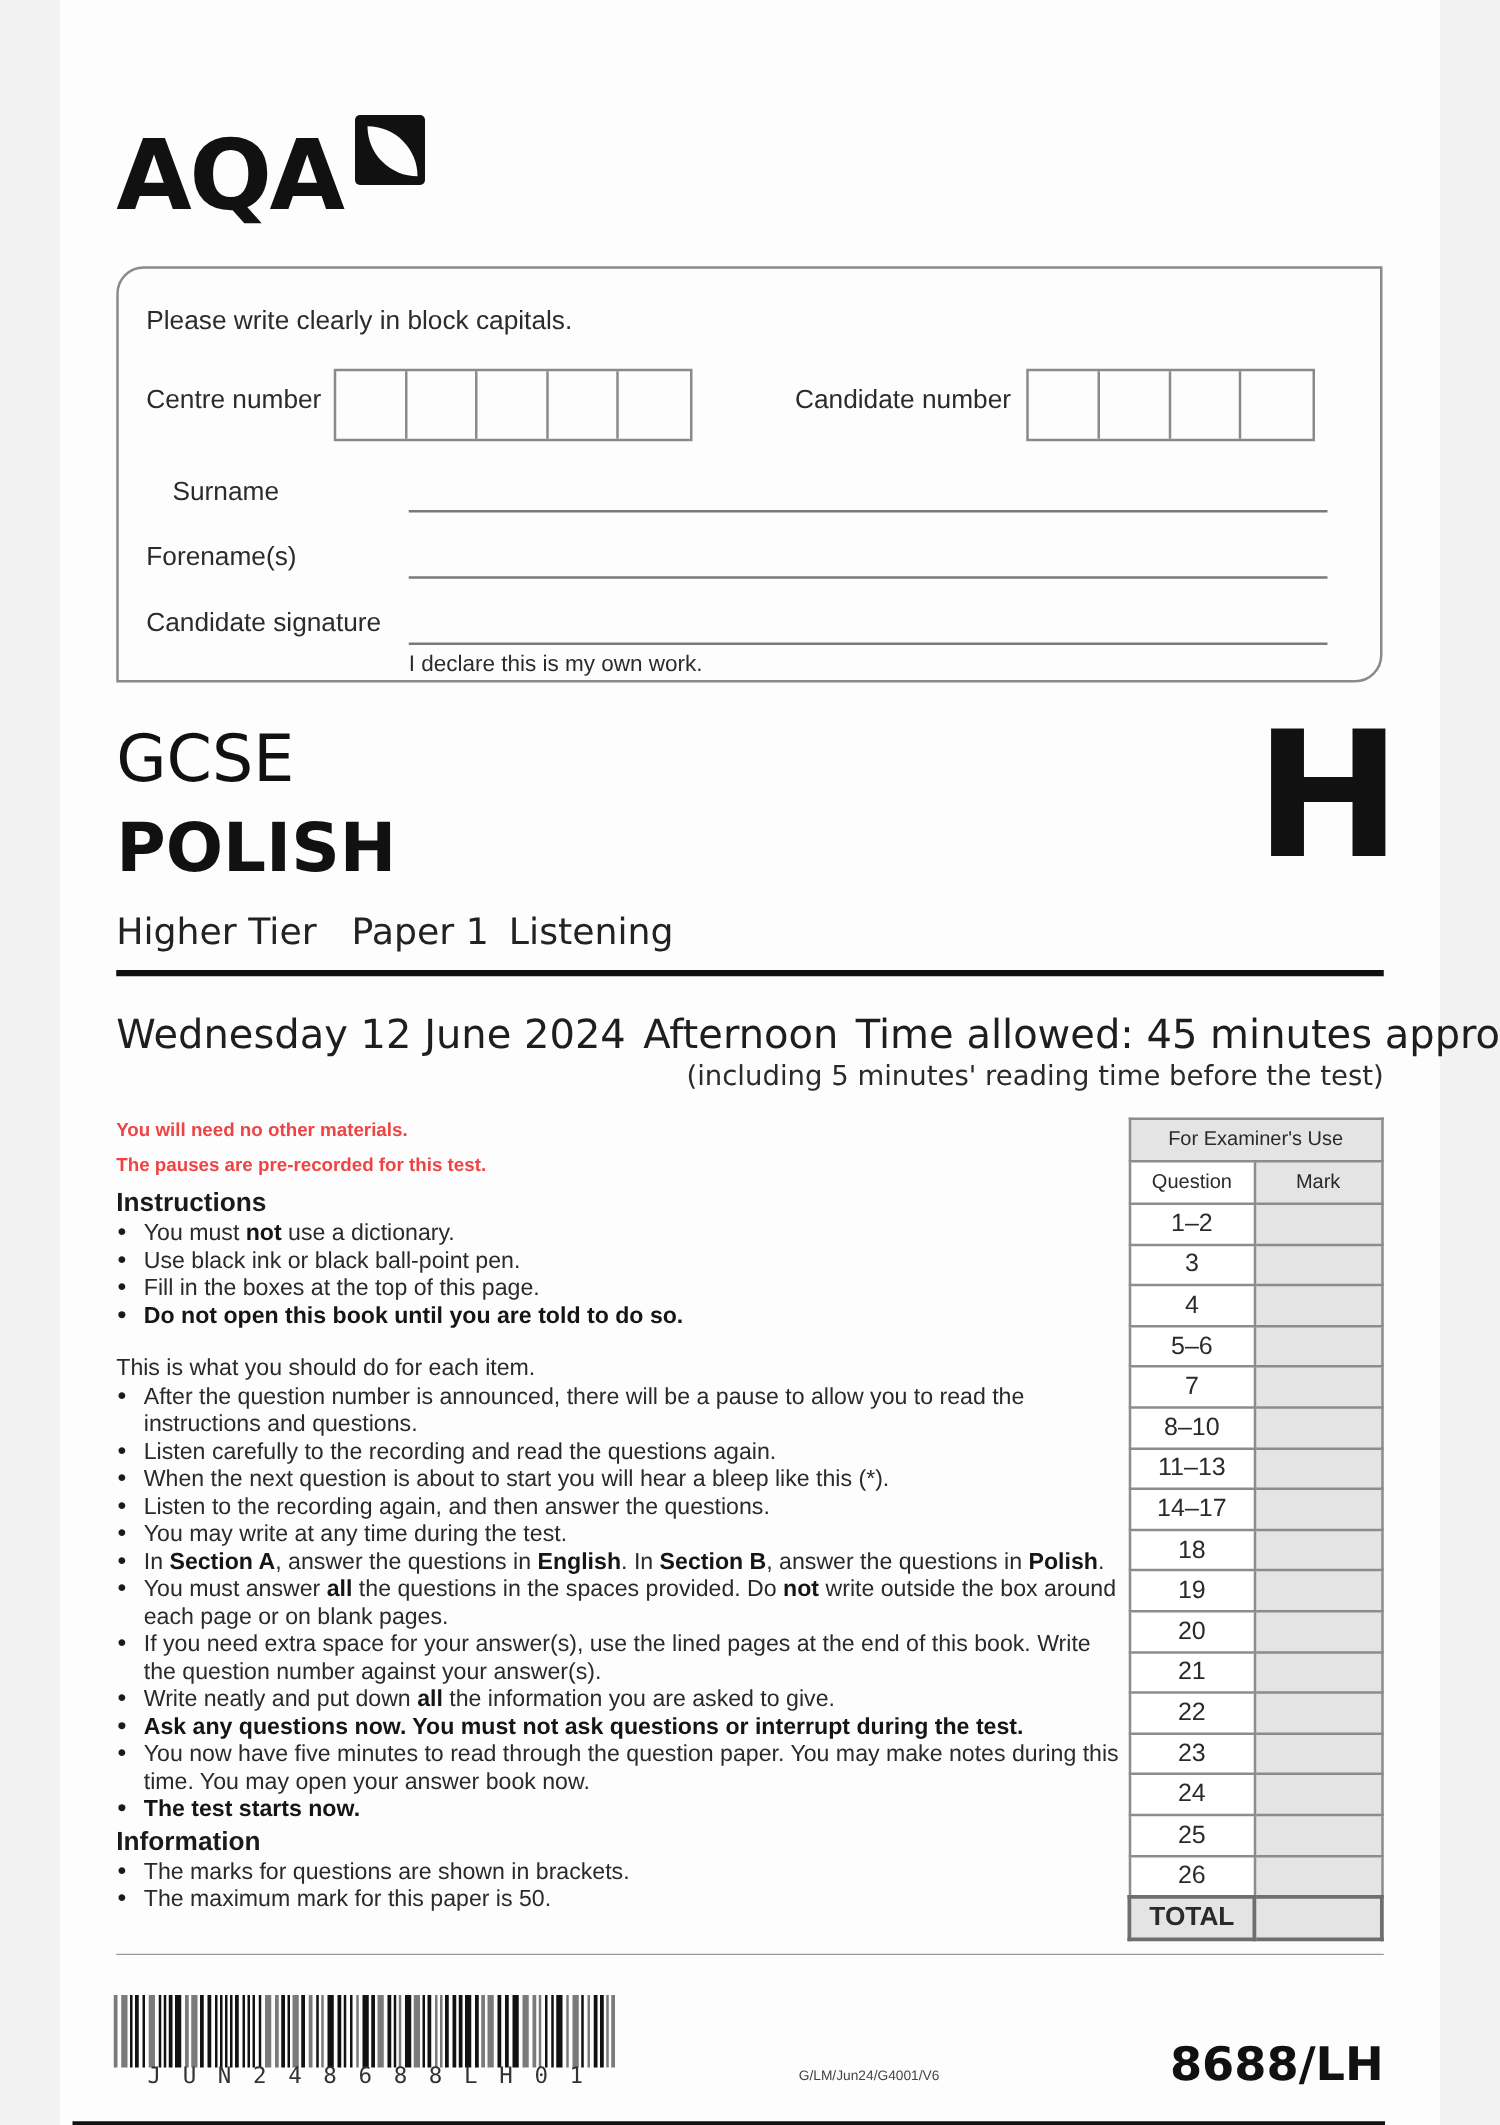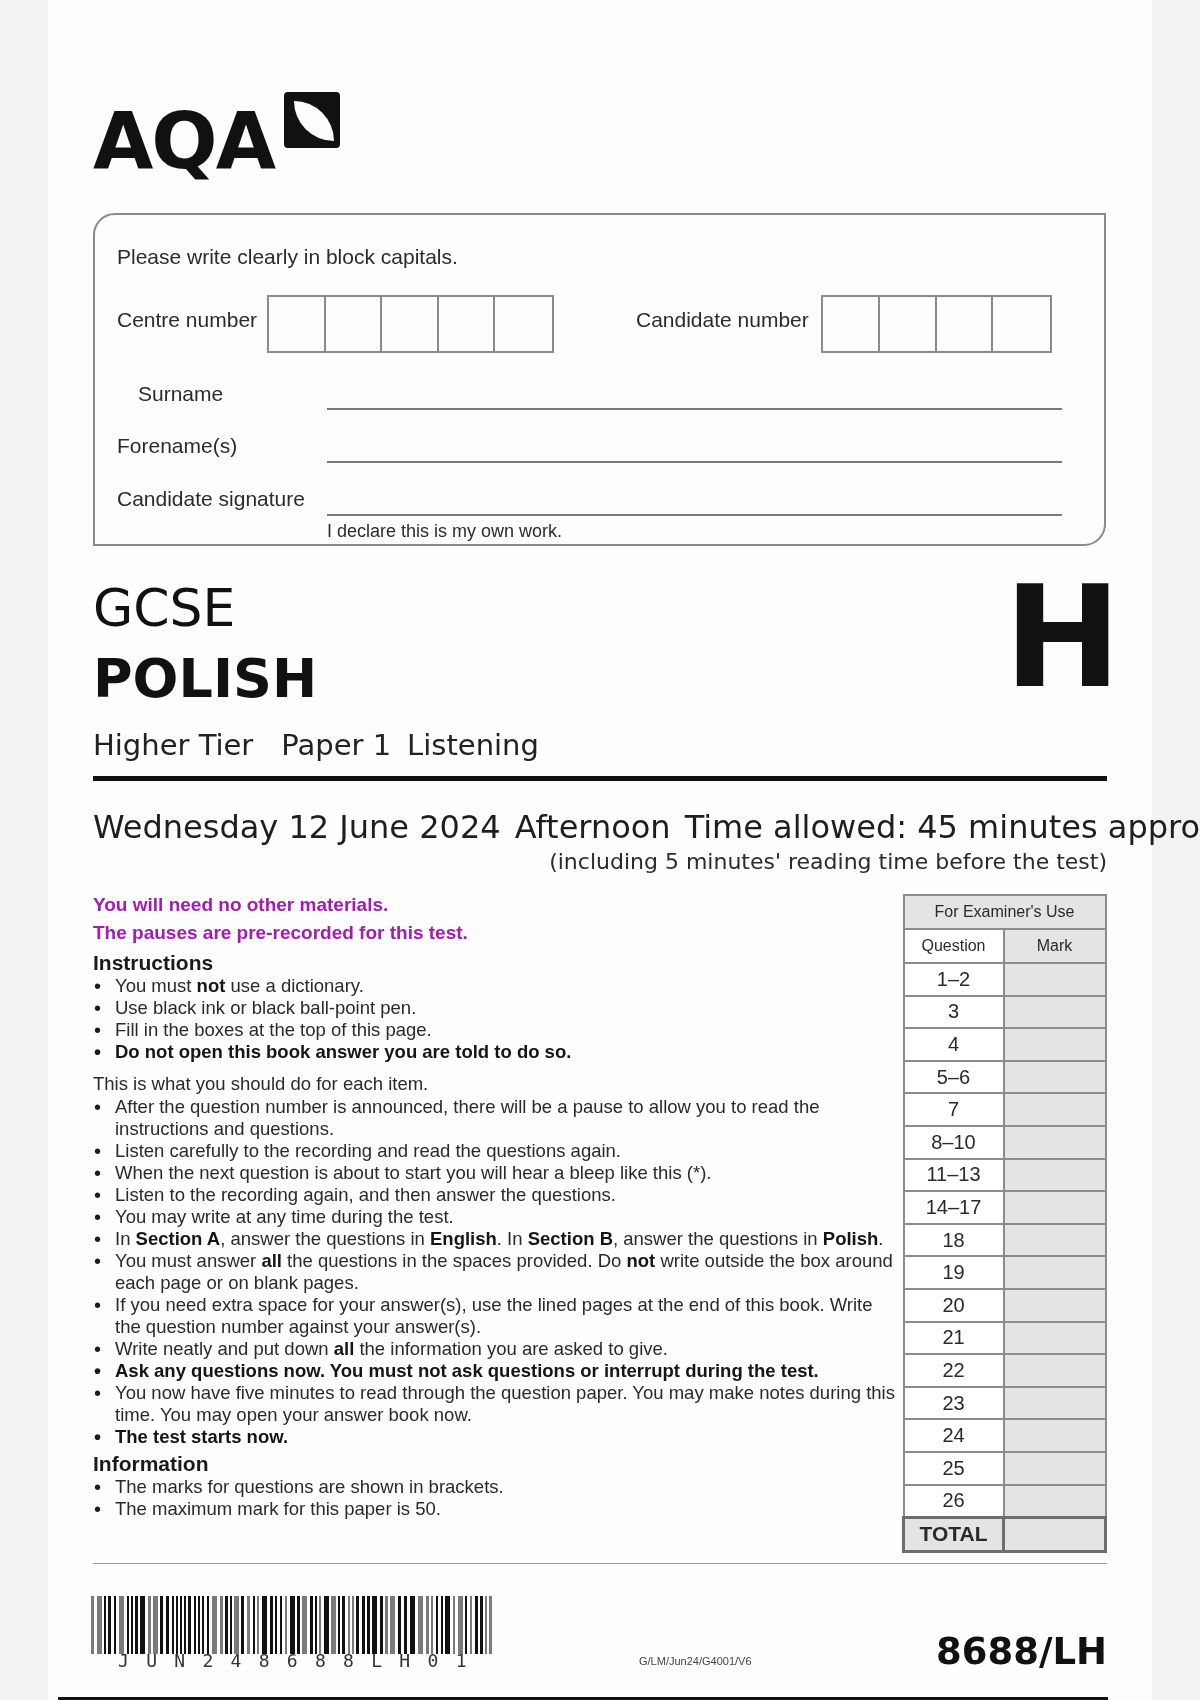--- a/index.html
+++ b/index.html
@@ -37,27 +37,27 @@
   .t-tier .t-listen { margin-right: 0; margin-left: -12px; }
   .t-letter { position: absolute; left: 1004px; top: 568px; font-family: "DejaVu Sans", sans-serif; font-size: 140px; font-weight: bold; color: #111; line-height: 1; }
   .rule-thick { position: absolute; left: 93px; top: 776px; width: 1014px; height: 5px; background: #111; }
 
   .date-line { position: absolute; left: 93px; top: 808px; width: 1014px; font-family: "DejaVu Sans", sans-serif; font-size: 32px; color: #1e1e1e; white-space: nowrap; display: flex; justify-content: space-between; }
   .date-left span { margin-right: 14px; }
   .date-sub { position: absolute; right: 93px; top: 849px; font-family: "DejaVu Sans", sans-serif; font-size: 22px; color: #2b2b2b; white-space: nowrap; }
 
   
   .instr { position: absolute; left: 93px; top: 891px; width: 810px; font-size: 18.5px; color: #2a2a2a; }
-  .instr .bold-line { font-weight: bold; font-size: 19px; line-height: 28px; color: #a21caf; }
+  .instr .bold-line { font-weight: bold; font-size: 15px; line-height: 28px; color: #ef4444; }
   .instr h3 { margin: 4px 0 0 0; font-size: 21px; font-weight: bold; color: #1a1a1a; line-height: 24px; }
   .instr ul { list-style: none; margin: 0; padding: 0; }
   .instr li { position: relative; padding-left: 22px; line-height: 22px; }
   .instr li::before { content: "\2022"; position: absolute; left: 1px; top: 0; font-size: 20px; color: #1a1a1a; }
   .instr li.strong { font-weight: bold; color: #151515; }
-  .instr .plain { line-height: 24px; margin-top: 9px; }
+  .instr .plain { line-height: 24px; margin-top: 19px; }
   .instr b { color: #151515; }
 
   
   .exam-table { position: absolute; left: 902px; top: 894px; width: 205px; border-collapse: collapse; font-size: 20px; color: #2a2a2a; }
   .exam-table td, .exam-table th { border: 2px solid #8c8c8c; height: 30.6px; padding: 0; text-align: center; font-weight: normal; }
   .exam-table .hdr { background: #e4e4e4; font-size: 16px; height: 32px; }
   .exam-table .col-h { font-size: 16px; height: 32px; }
   .exam-table .col-h.q { background: #ffffff; }
   .exam-table .col-h.m { background: #e4e4e4; }
   .exam-table .q-cell { background: #ffffff; width: 98px; }
@@ -137,21 +137,21 @@
 
 <div class="instr">
   <div class="bold-line">You will need no other materials.</div>
   <div class="bold-line">The pauses are pre-recorded for this test.</div>
 
   <h3>Instructions</h3>
   <ul>
     <li><span>You must </span><b>not</b><span> use a dictionary.</span></li>
     <li>Use black ink or black ball-point pen.</li>
     <li>Fill in the boxes at the top of this page.</li>
-    <li class="strong">Do not open this book answer you are told to do so.</li>
+    <li class="strong">Do not open this book until you are told to do so.</li>
   </ul>
 
   <div class="plain">This is what you should do for each item.</div>
   <ul>
     <li>After the question number is announced, there will be a pause to allow you to read the instructions and questions.</li>
     <li>Listen carefully to the recording and read the questions again.</li>
     <li>When the next question is about to start you will hear a bleep like this (*).</li>
     <li>Listen to the recording again, and then answer the questions.</li>
     <li>You may write at any time during the test.</li>
     <li><span>In </span><b>Section A</b><span>, answer the questions in </span><b>English</b><span>.  In </span><b>Section B</b><span>, answer the questions in </span><b>Polish</b><span>.</span></li>

